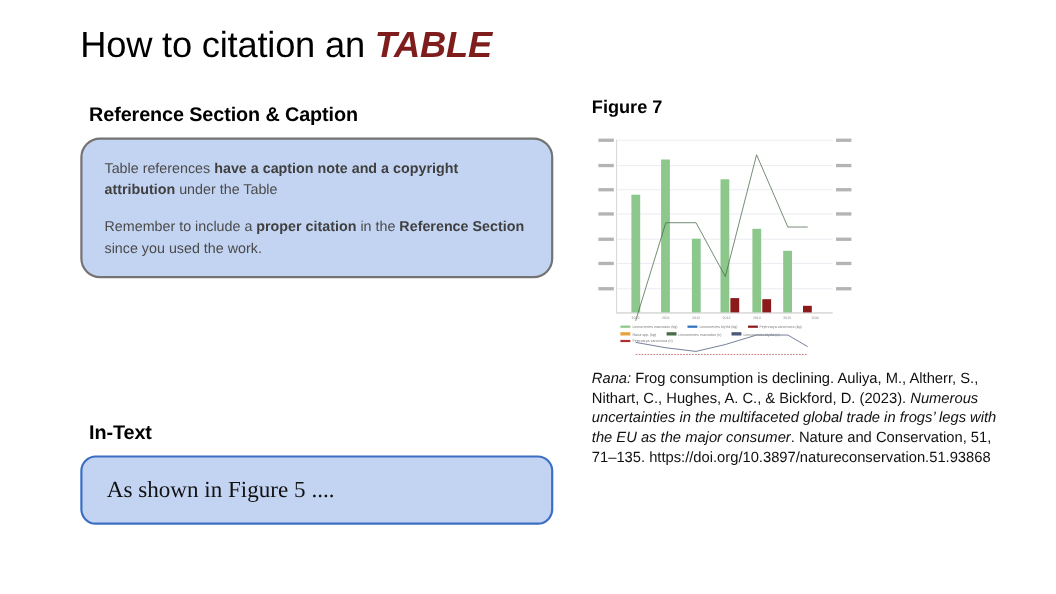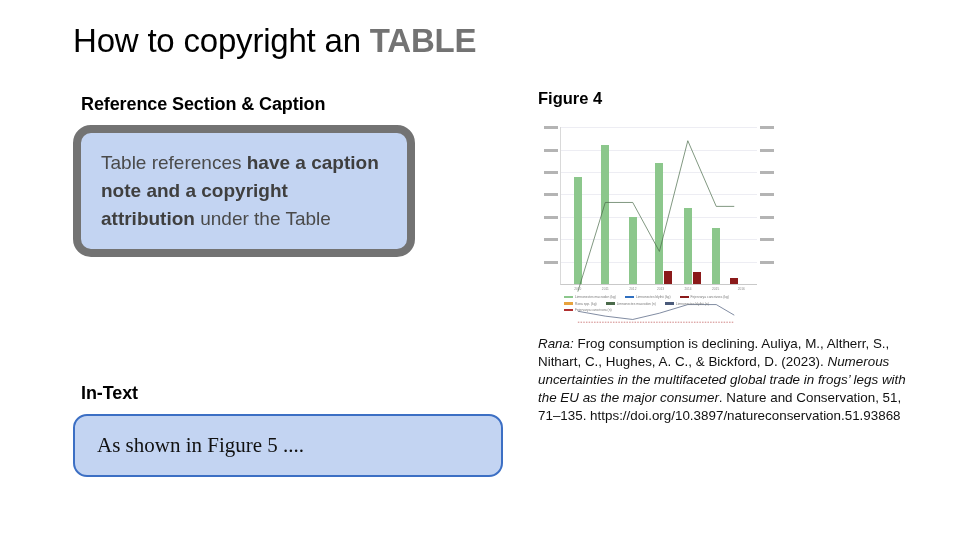--- a/index.html
+++ b/index.html
@@ -27,47 +27,48 @@
     position: absolute;
     left: 73px;
     top: 22px;
     font-size: 33px;
     font-weight: 400;
     letter-spacing: -0.2px;
     color: #000000;
     white-space: nowrap;
   }
   .slide-title .accent {
-    color: #737373;
-    font-weight: 700;
+    color: #7f1d1d;
+    font-weight: 700;
+    font-style: italic;
   }
 
   
   .left-col {
     position: absolute;
     left: 73px;
     top: 94px;
-    width: 342px;
+    width: 430px;
   }
   .section-heading {
     font-size: 18px;
     font-weight: 700;
     color: #000000;
     margin: 0 0 10px 8px;
     letter-spacing: -0.1px;
   }
 
   .callout {
     box-sizing: border-box;
     background: #c3d4f2;
-    border: 8px solid #737373;
+    border: 2px solid #737373;
     border-radius: 18px;
     padding: 16px 20px 16px 20px;
     color: #4a4a4a;
-    font-size: 19px;
+    font-size: 13px;
     line-height: 1.48;
   }
   .callout p {
     margin: 0;
   }
   .callout p + p {
     margin-top: 15px;
   }
   .callout b {
     color: #3f3f3f;
@@ -216,40 +217,41 @@
     color: #111111;
   }
   .fig-note i { font-style: italic; }
 </style>
 </head>
 <body>
 
 <div class="slide">
 
   <div class="slide-title">
-    <span>How to copyright an </span><span class="accent">TABLE</span>
+    <span>How to citation an </span><span class="accent">TABLE</span>
   </div>
 
   <div class="left-col">
     <div class="section-heading">Reference Section &amp; Caption</div>
 
     <div class="callout">
       <p><span>Table references </span><b>have a caption note and a copyright attribution</b><span> under the Table</span></p>
+      <p><span>Remember to include a </span><b>proper citation</b><span> in the </span><b>Reference Section</b><span> since you used the work.</span></p>
     </div>
   </div>
 
   <div class="intext-wrap">
     <div class="section-heading">In-Text</div>
     <div class="intext-box">
       <span>As shown in Figure 5 ....</span>
     </div>
   </div>
 
   <div class="right-col">
-    <div class="fig-label">Figure 4</div>
+    <div class="fig-label">Figure 7</div>
 
     <div class="chart-frame">
       <div class="chart-plot">
         <div class="gridline" style="top:0%"></div>
         <div class="gridline" style="top:14.28%"></div>
         <div class="gridline" style="top:28.57%"></div>
         <div class="gridline" style="top:42.85%"></div>
         <div class="gridline" style="top:57.14%"></div>
         <div class="gridline" style="top:71.42%"></div>
         <div class="gridline" style="top:85.71%"></div>

